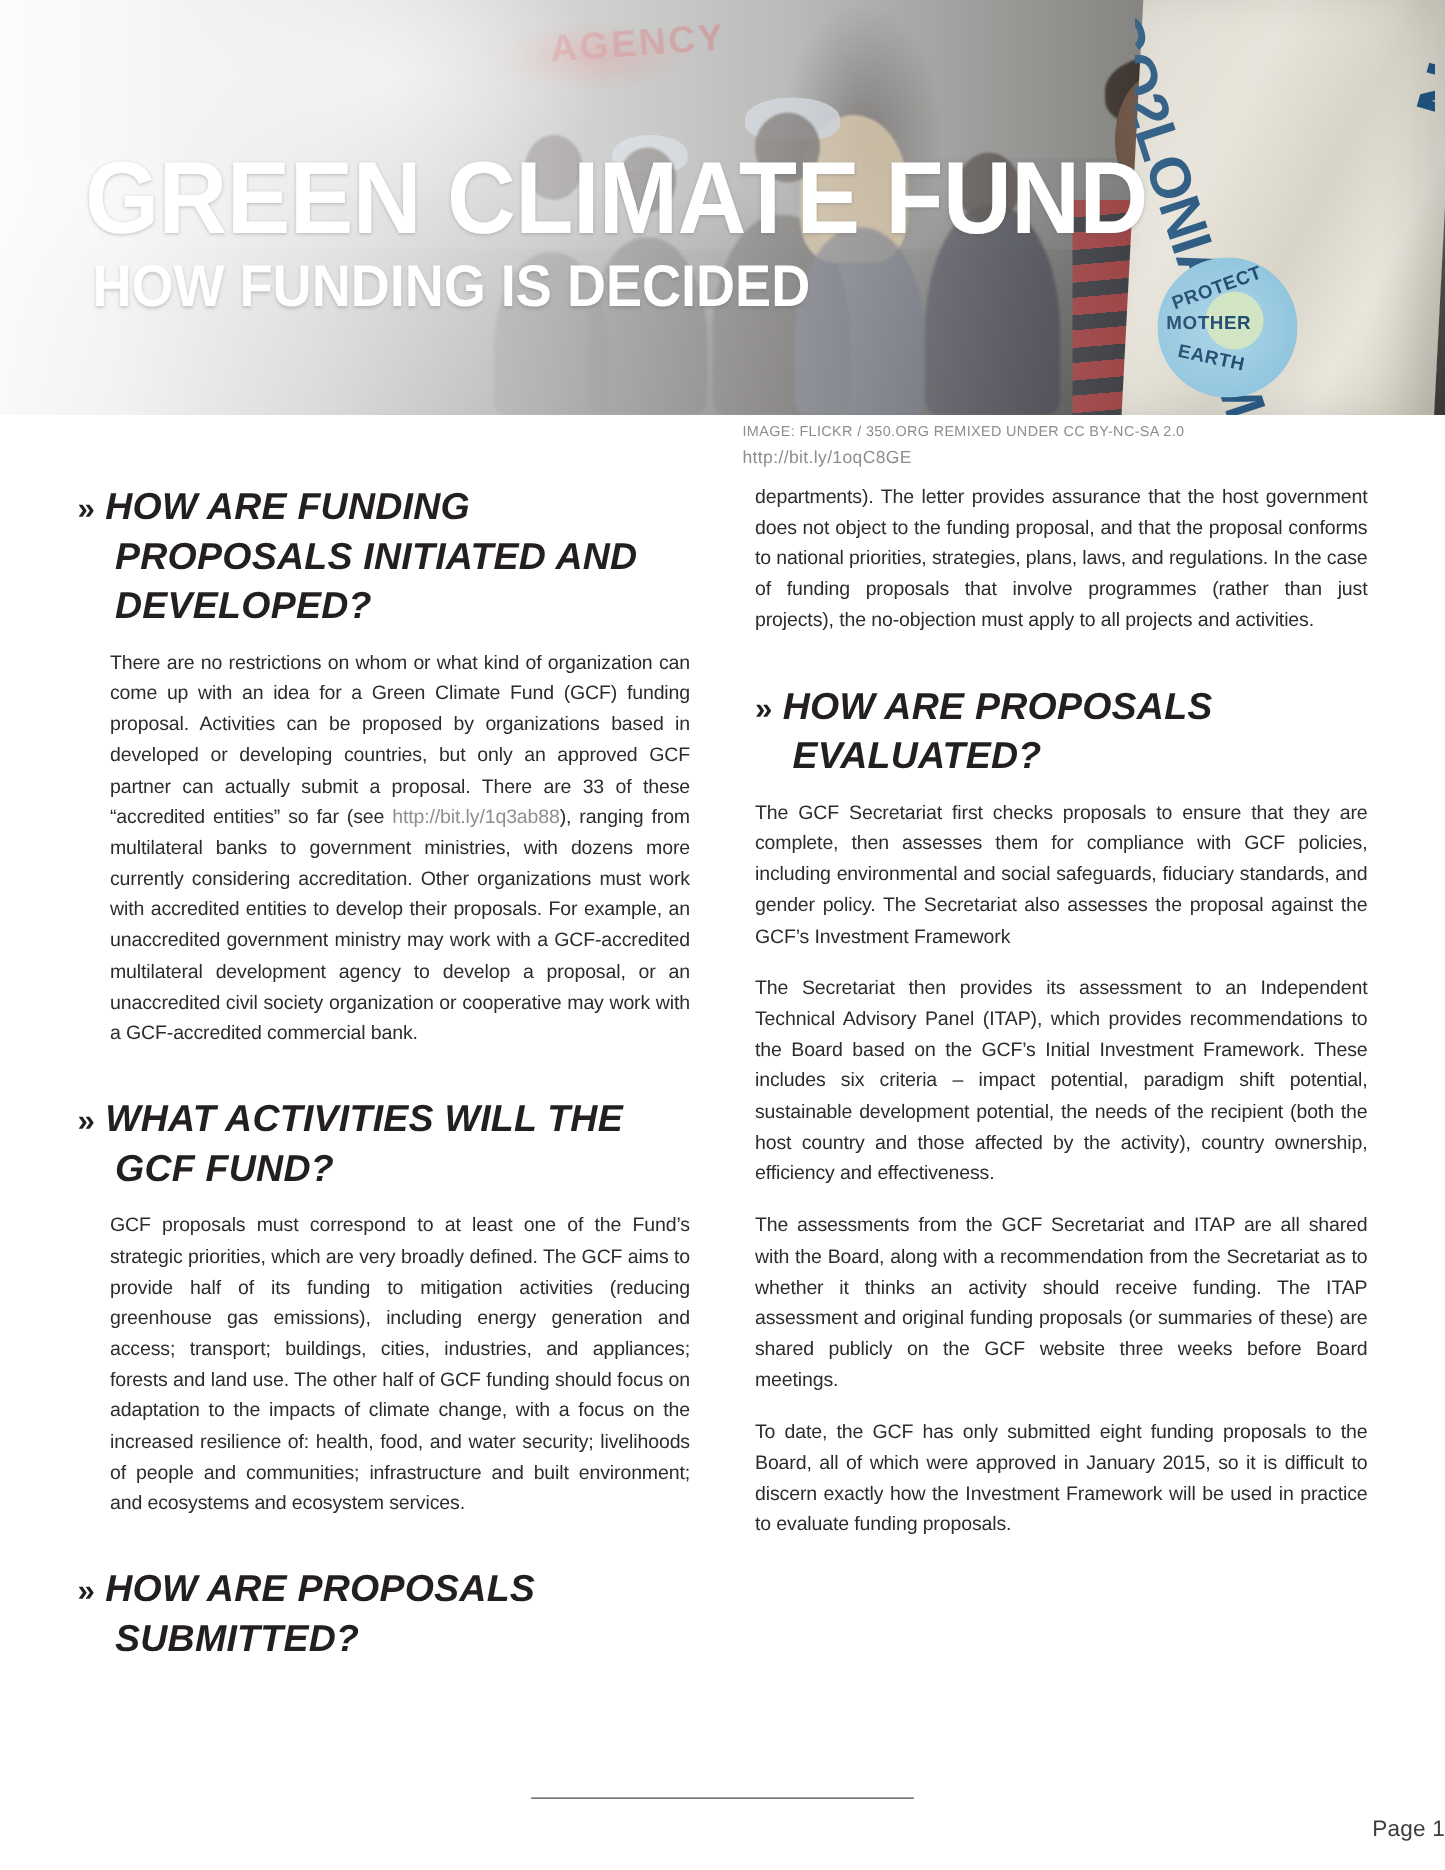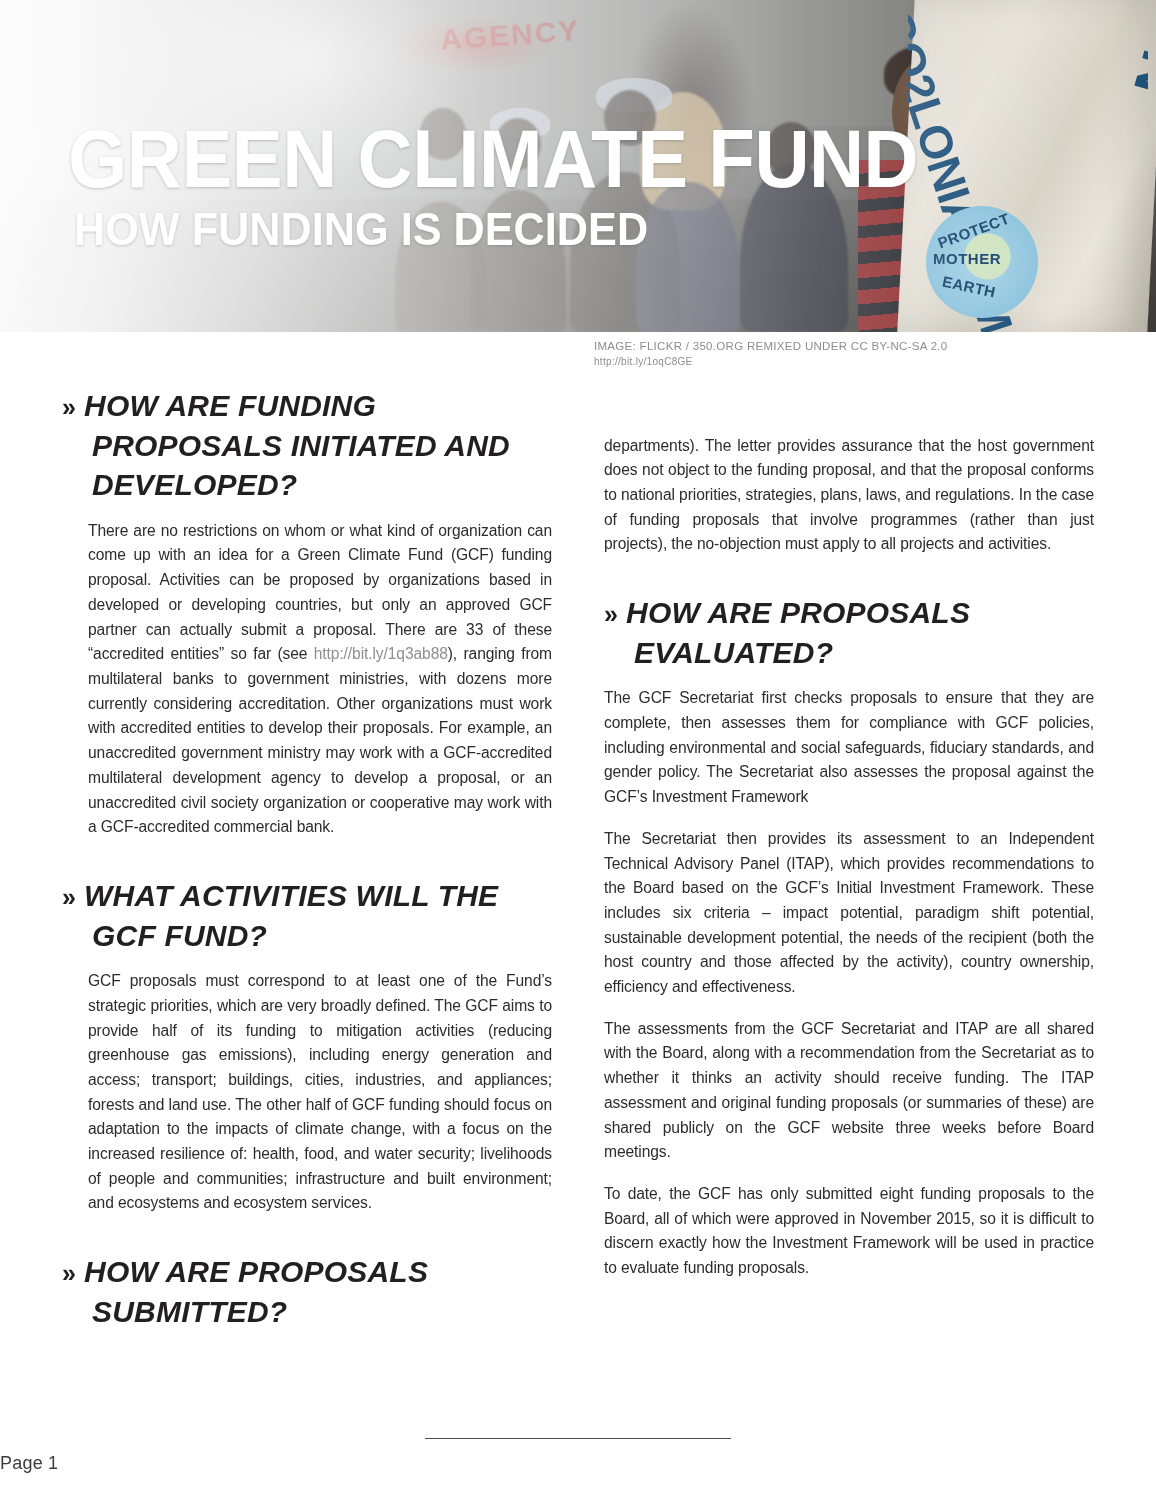--- a/index.html
+++ b/index.html
@@ -211,31 +211,30 @@
     position: absolute;
     top: 338px;
     right: 62px;
     width: 500px;
     color: #8d8d8d;
     font-family: "Liberation Sans Narrow", "Liberation Sans", sans-serif;
     font-size: 11.5px;
     letter-spacing: 0.3px;
     line-height: 1.45;
   }
-  .credit .line2 { font-size: 10px; }
+  .credit .line2 { font-size: 14px; }
 
   
   .columns {
     position: absolute;
     top: 386px;
     left: 62px;
     width: 1032px;
     display: flex;
     gap: 52px;
-    align-items: center;
   }
   .col { width: 490px; }
 
   h2.section-head {
     margin: 0 0 14px 0;
     font-family: "Liberation Sans Narrow", "Liberation Sans", sans-serif;
     font-style: italic;
     font-weight: bold;
     font-size: 30px;
     line-height: 1.32;
@@ -267,21 +266,21 @@
     color: #8f8f8f;
     text-decoration: none;
   }
 
   
   .footer {
     position: absolute;
     left: 0;
     bottom: 22px;
     width: 1156px;
-    text-align: left;
+    text-align: right;
   }
   .footer-rule {
     width: 306px;
     height: 1px;
     background: #4a4a4a;
     margin: 0 auto 14px auto;
   }
   .footer-page {
     font-family: "Liberation Sans", sans-serif;
     font-size: 18px;
@@ -355,21 +354,21 @@
 
   <div class="col">
     <p class="nopad">departments). The letter provides assurance that the host government does not object to the funding proposal, and that the proposal conforms to national priorities, strategies, plans, laws, and regulations. In the case of funding proposals that involve programmes (rather than just projects), the no-objection must apply to all projects and activities.</p>
 
     <h2 class="section-head spacer-top">
       <span class="chev">»</span><span>HOW ARE PROPOSALS EVALUATED?</span>
     </h2>
     <p class="nopad">The GCF Secretariat first checks proposals to ensure that they are complete, then assesses them for compliance with GCF policies, including environmental and social safeguards, fiduciary standards, and gender policy. The Secretariat also assesses the proposal against the GCF’s Investment Framework</p>
     <p class="nopad">The Secretariat then provides its assessment to an Independent Technical Advisory Panel (ITAP), which provides recommendations to the Board based on the GCF’s Initial Investment Framework. These includes  six criteria – impact potential, paradigm shift potential, sustainable development potential, the needs of the recipient (both the host country and those affected by the activity), country ownership, efficiency and effectiveness.</p>
     <p class="nopad">The assessments from the GCF Secretariat and ITAP are all shared with the Board, along with a recommendation from the Secretariat as to whether it thinks an activity should receive funding. The ITAP assessment and original funding proposals (or summaries of these) are shared publicly on the GCF website three weeks before Board meetings.</p>
-    <p class="nopad">To date, the GCF has only submitted eight funding proposals to the Board, all of which were approved in November 2015, so it is difficult to discern exactly how the Investment Framework will be used in practice to evaluate funding proposals.</p>
+    <p class="nopad">To date, the GCF has only submitted eight funding proposals to the Board, all of which were approved in January 2015, so it is difficult to discern exactly how the Investment Framework will be used in practice to evaluate funding proposals.</p>
   </div>
 
 </div>
 
 <div class="footer">
   <div class="footer-rule"></div>
   <div class="footer-page">Page 1</div>
 </div>
 
 </body></html>

